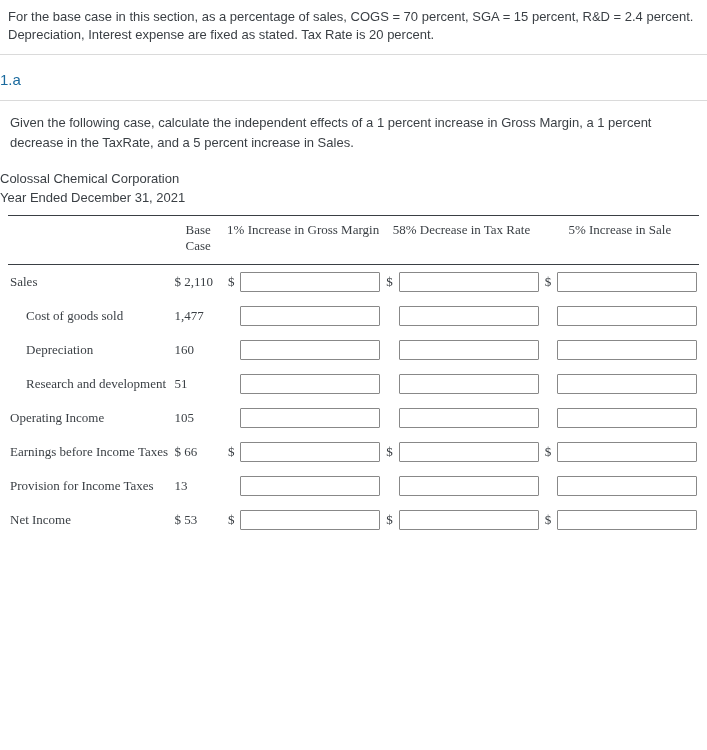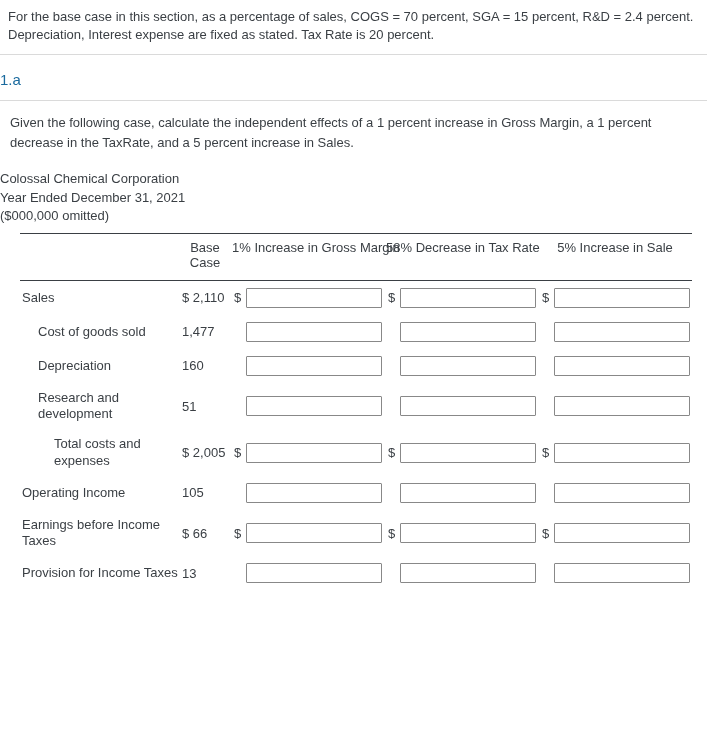--- a/index.html
+++ b/index.html
@@ -41,22 +41,23 @@
   .prompt {
     padding: 12px 10px 18px 10px;
     line-height:1.5;
   }
   .titleblock {
     text-align:left;
     line-height:1.4;
     margin-bottom:8px;
   }
   .tbl-wrap {
-    padding:0 20px;
+    padding:0 8px;
     overflow:hidden;
+    font-family:Liberation Serif, serif;
   }
   table {
     border-collapse:collapse;
     width:100%;
     table-layout:fixed;
   }
   col.c-label { width:160px; }
   col.c-base  { width:50px; }
   col.c-dlr   { width:14px; }
   col.c-in    { width:140px; }
@@ -119,21 +120,20 @@
 <div class="section-tag">
   <a href="#">1.a</a>
 </div>
 <hr class="sep2">
 
 <div class="prompt">Given the following case, calculate the independent effects of a 1 percent increase in Gross Margin, a 1 percent decrease in the TaxRate, and a 5 percent increase in Sales.</div>
 
 <div class="titleblock">
   <div>Colossal Chemical Corporation</div>
   <div>Year Ended December 31, 2021</div>
-  <div>($000,000 omitted)</div>
 </div>
 
 <div class="tbl-wrap">
 <table>
   <colgroup>
     <col class="c-label">
     <col class="c-base">
     <col class="c-dlr">
         <col class="c-in">
     <col class="c-dlr">
@@ -213,36 +213,20 @@
     <td class="dlr"></td>
           <td>
             <div class="input"></div>
           </td>
     <td class="dlr"></td>
           <td>
             <div class="input"></div>
           </td>
   </tr>
 
-  <tr>
-    <td class="label indent2">Total costs and expenses</td>
-    <td class="base">$ 2,005</td>
-    <td class="dlr"><span class="dollar-span">$</span></td>
-    <td>
-            <div class="input"></div>
-          </td>
-    <td class="dlr"><span class="dollar-span">$</span></td>
-    <td>
-            <div class="input"></div>
-          </td>
-    <td class="dlr"><span class="dollar-span">$</span></td>
-    <td>
-            <div class="input"></div>
-          </td>
-  </tr>
 
   <tr>
     <td class="label">Operating Income</td>
     <td class="base">105</td>
     <td class="dlr"></td>
           <td>
             <div class="input"></div>
           </td>
     <td class="dlr"></td>
           <td>
@@ -282,16 +266,32 @@
     <td class="dlr"></td>
           <td>
             <div class="input"></div>
           </td>
     <td class="dlr"></td>
           <td>
             <div class="input"></div>
           </td>
   </tr>
 
+  <tr>
+    <td class="label">Net Income</td>
+    <td class="base">$ 53</td>
+    <td class="dlr"><span class="dollar-span">$</span></td>
+    <td>
+            <div class="input"></div>
+          </td>
+    <td class="dlr"><span class="dollar-span">$</span></td>
+    <td>
+            <div class="input"></div>
+          </td>
+    <td class="dlr"><span class="dollar-span">$</span></td>
+    <td>
+            <div class="input"></div>
+          </td>
+  </tr>
 
 </tbody>
     </table>
 </div>
 
 </body></html>

